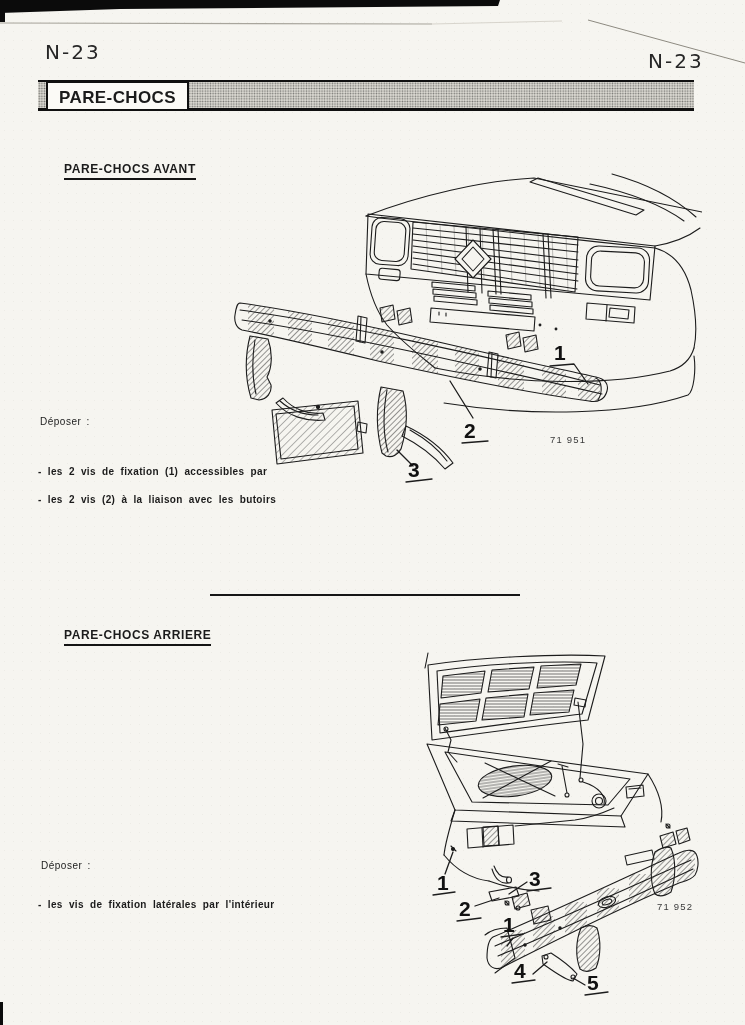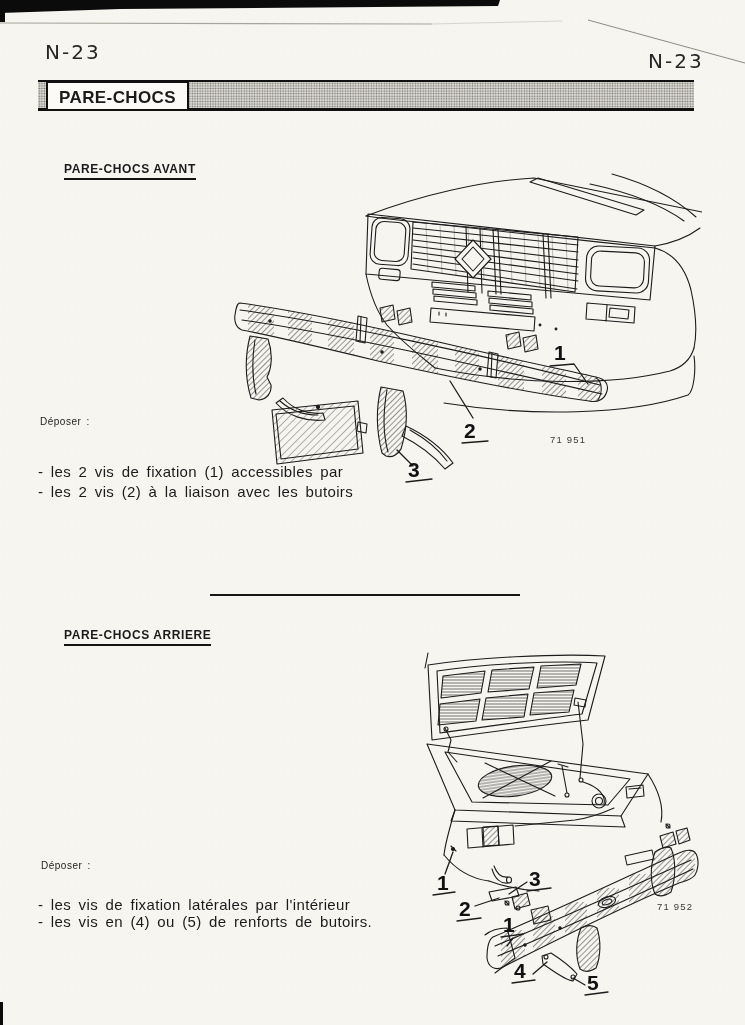--- a/index.html
+++ b/index.html
@@ -27,23 +27,23 @@
     background:#fbfaf6;border:2px solid #101010;
     padding:4px 11px 0 11px;
     font-weight:bold;font-size:17px;letter-spacing:0.4px;line-height:22px;
     white-space:nowrap;
   }
   .section-heading{
     font-weight:bold;font-size:12px;letter-spacing:0.6px;
     border-bottom:2.5px solid #141414;padding-bottom:2px;white-space:nowrap;margin-left:24px;
   }
   .action-label{font-size:10px;letter-spacing:0.5px;word-spacing:2px;}
-  .steps{font-size:15px;letter-spacing:0.35px;word-spacing:3px;}
+  .steps{font-size:10px;letter-spacing:0.35px;word-spacing:3px;font-weight:bold;}
   .steps .line{white-space:nowrap;line-height:16.5px;}
-  .steps .gap{margin-top:3px;}
+  .steps .gap{margin-top:11px;}
   .rear-steps .line{line-height:17px;}
   .divider{left:210px;top:594px;width:310px;height:2px;background:#161616;}
   .edge-bottom{left:0;top:1002px;width:3px;height:23px;background:#0b0b0b;}
   svg text.callout{font-family:"Liberation Sans",sans-serif;font-weight:bold;font-size:21px;fill:#111;}
   svg text.figref{font-family:"Liberation Sans",sans-serif;font-size:9.5px;letter-spacing:1.2px;fill:#3a3a3a;}
 </style>
 </head>
 <body>
 
 <svg class="abs" style="left:0;top:0" width="745" height="70">
@@ -231,21 +231,20 @@
 </svg>
 
 <div class="abs divider"></div>
 
 <div class="abs section-heading" style="left:40px;top:628px">PARE-CHOCS ARRIERE</div>
 
 <div class="abs action-label" style="left:41px;top:860px">Déposer :</div>
 
 <div class="abs steps rear-steps" style="left:38px;top:896px">
   <div class="line">- les vis de fixation latérales par l'intérieur</div>
-  <div class="line">- les vis en (4) ou (5) de renforts de butoirs.</div>
 </div>
 
 <svg class="abs" style="left:415px;top:640px" width="330" height="375" viewBox="0 0 330 375">
   <defs>
     <clipPath id="bladeR">
       <path d="M78,297 C140,271 205,240 264,213 C272,209 280,209 282,216 C284,222 283,230 280,235 C276,240 270,241 264,243 C205,268 145,298 88,327 C80,331 73,327 72,318 C72,309 73,300 78,297 Z"></path>
     </clipPath>
   </defs>
 
   <g stroke="#1c1c1c" fill="none" stroke-width="1.1" stroke-linecap="round" stroke-linejoin="round">

